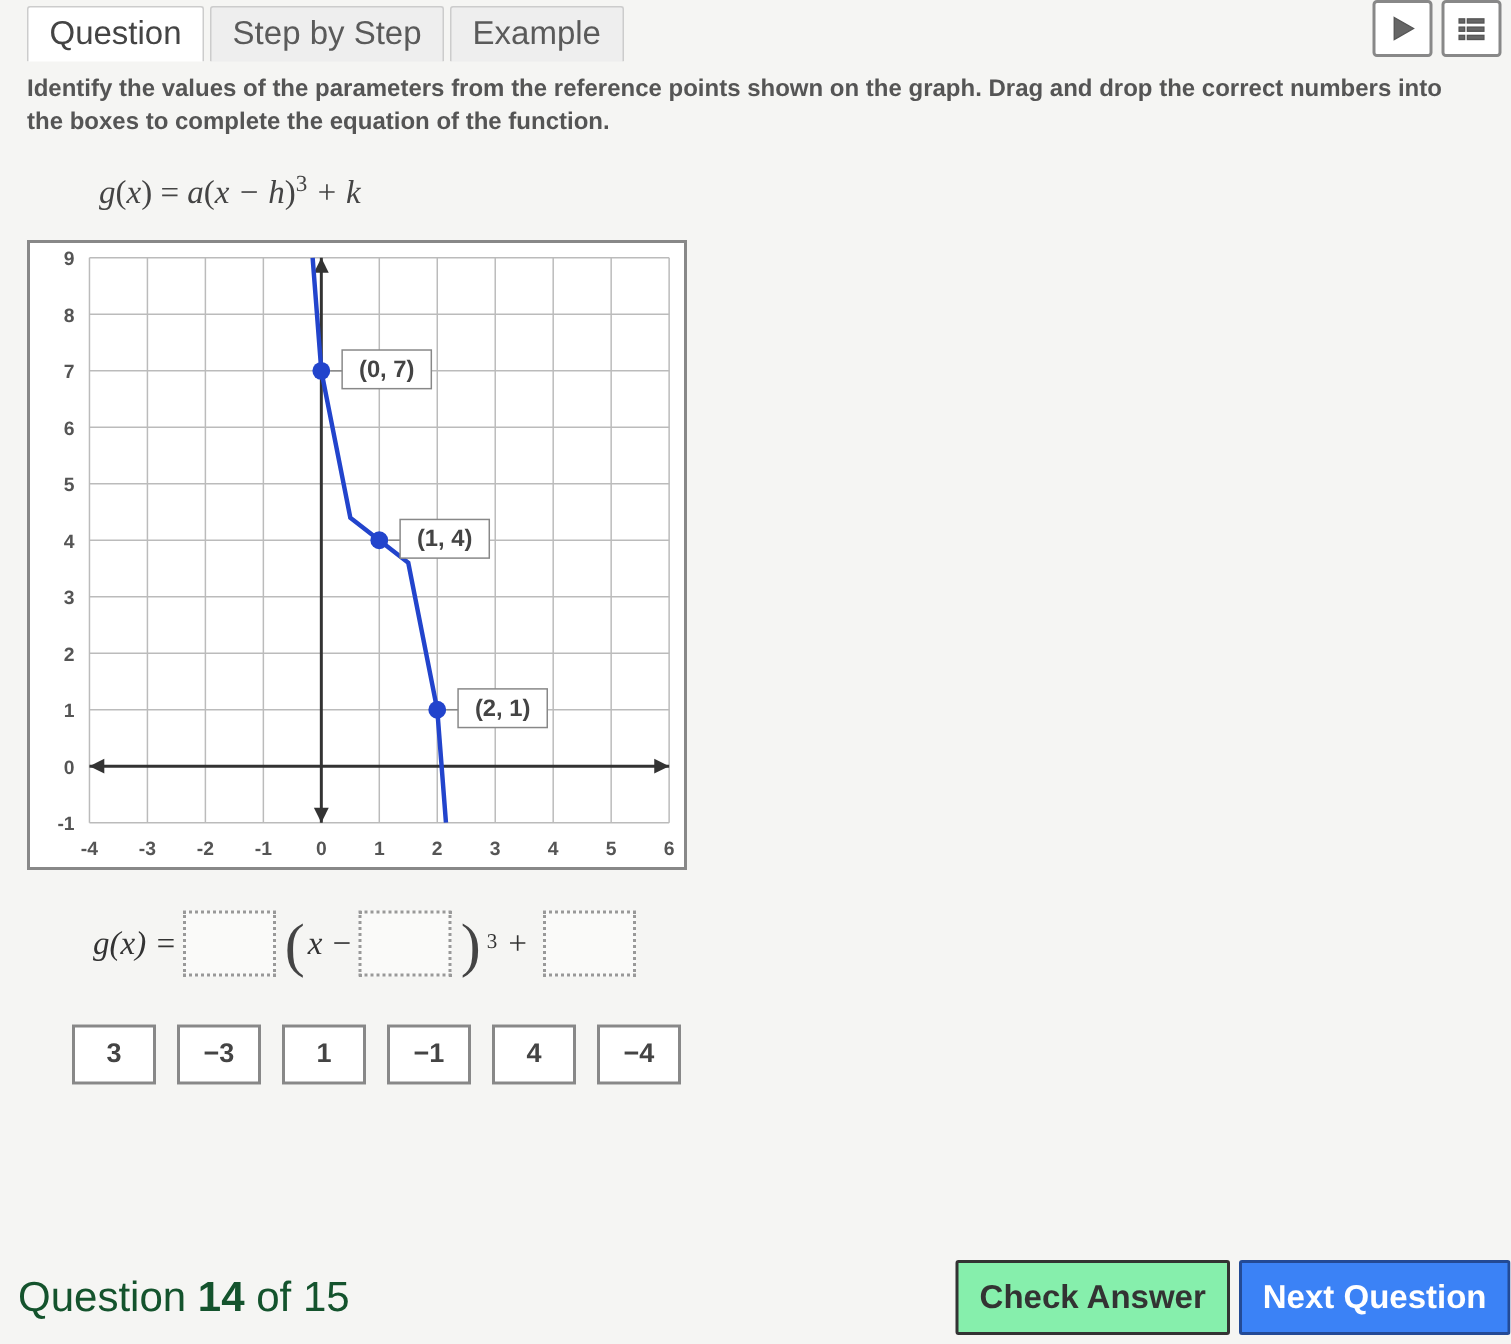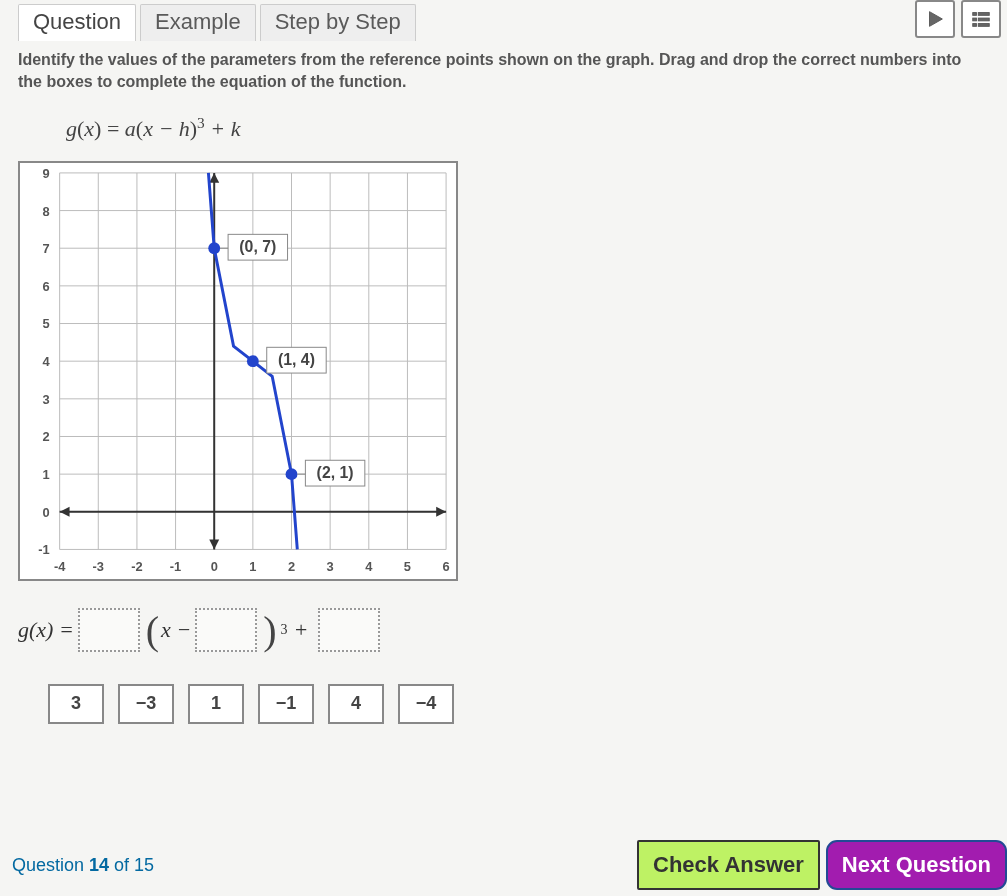--- a/index.html
+++ b/index.html
@@ -83,20 +83,21 @@
 .graph-svg { display:block; width:100%; height:auto; }
 
 .eq-line {
   margin-top: 26px;
   display: flex;
   align-items: center;
   font-family: 'Times New Roman', serif;
   font-style: italic;
   font-size: 22px;
   color: #333;
+  margin-left: 44px;
 }
 .drop-slot {
   width: 62px; height: 44px;
   border: 2px dotted #999;
   margin: 0 4px;
   display:inline-flex; align-items:center; justify-content:center;
   background: rgba(255,255,255,0.5);
 }
 .eq-line .paren { font-size: 40px; font-style: normal; padding: 0 2px; color:#444;}
 .eq-line .sup { font-size: 14px; vertical-align: 18px; font-style: normal; margin-left:2px;}
@@ -116,41 +117,41 @@
   cursor: grab;
 }
 
 .footer {
   position: absolute;
   left: 0; right: 0; bottom: 6px;
   display: flex;
   align-items: center;
   padding: 6px 0 0 12px;
 }
-.q-counter { font-size: 18px; color:#0369a1; }
+.q-counter { font-size: 28px; color:#14532d; }
 .q-counter .num { font-weight: 700; }
 .footer-spacer { flex:1; }
 .btn {
   font-size: 22px; font-weight:600;
   padding: 10px 14px;
   border: 2px solid #333;
   cursor:pointer;
   border-radius: 2px;
 }
-.btn-check { background: #bef264; color:#333; margin-right:6px; }
-.btn-next { background: #a21caf; color:#fff; border-color:#234a95;border-radius:11px;}
+.btn-check { background: #86efac; color:#333; margin-right:6px; }
+.btn-next { background: #3b82f6; color:#fff; border-color:#234a95;}
 </style>
 </head>
 <body>
 
 <div class="top-row">
   <div class="tabs">
     <div class="tab active">Question</div>
+    <div class="tab">Step by Step</div>
     <div class="tab">Example</div>
-    <div class="tab">Step by Step</div>
   </div>
   <div class="top-icons">
     <div class="top-icon">
       <svg viewBox="0 0 24 24">
           <polygon points="6,4 20,12 6,20" fill="#666"></polygon>
         </svg>
     </div>
     <div class="top-icon">
       <svg viewBox="0 0 24 24">
         <rect x="3" y="5" width="4" height="3" fill="#666"></rect>

